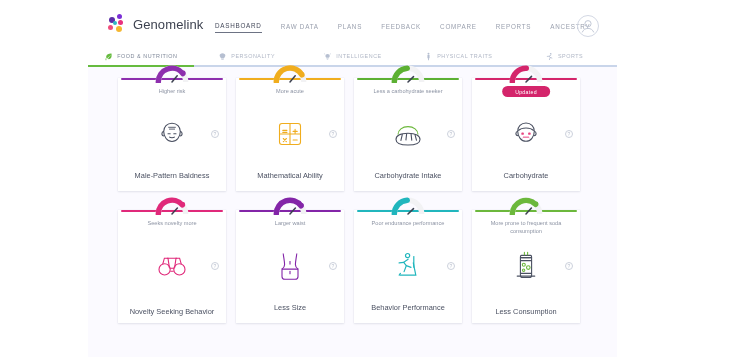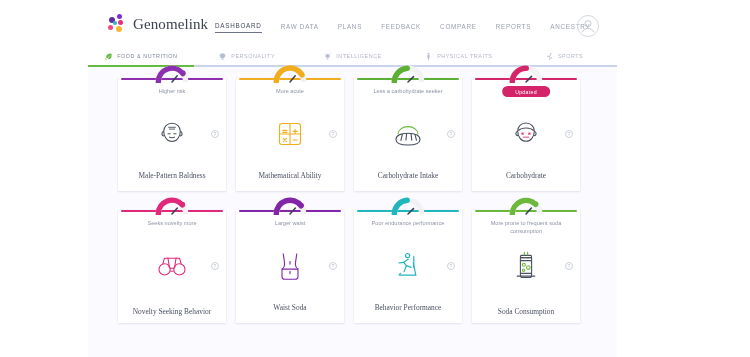--- a/index.html
+++ b/index.html
@@ -30,21 +30,21 @@
   .logo-dots i {
     position: absolute; border-radius: 50%; display: block;
   }
   .d1 { width: 5px; height: 5px; background: #7b2fd6; left: 10px; top: 0px; }
   .d2 { width: 6px; height: 6px; background: #5b2ea8; left: 2px; top: 3px; }
   .d3 { width: 5px; height: 5px; background: #e8307f; left: 11px; top: 6px; }
   .d4 { width: 5px; height: 5px; background: #f04e7c; left: 1px; top: 11px; }
   .d5 { width: 6px; height: 6px; background: #f5b731; left: 9px; top: 12px; }
   .d6 { width: 4px; height: 4px; background: #2fb7c4; left: 6px; top: 7px; }
   .brand-name {
-    font-size: 15px; color: #3d4250; letter-spacing: .1px; font-family: Liberation Serif, serif;
+    font-size: 13px; color: #3d4250; letter-spacing: .1px;
   }
 
   .navlinks {
     position: absolute; left: 127px; top: 22px;
     display: flex; align-items: center; gap: 19px;
   }
   .navlink {
     font-size: 6.3px; letter-spacing: .75px; color: #9aa0ae;
     text-transform: uppercase; white-space: nowrap; padding-bottom: 3px;
   }
@@ -119,21 +119,21 @@
 
   .help {
     position: absolute; right: 7px; top: 52px;
     width: 8px; height: 8px; border-radius: 50%;
     border: .6px solid #ccd1dc; color: #bcc2cf;
     font-size: 5px; line-height: 7px; text-align: center;
   }
 
   .card-title {
     position: absolute; left: 5px; right: 5px; bottom: 10px;
-    text-align: center; font-size: 7.4px; color: #4b5162; line-height: 1.35; font-family: Liberation Serif, serif;
+    text-align: center; font-size: 7.4px; color: #4b5162; line-height: 1.35;
   }
   .card.two-line .card-title { bottom: 6px; text-align: center; }
 </style>
 </head>
 <body>
 
 <div id="app">
   <div class="page">
 
     <div class="topnav">
@@ -351,21 +351,21 @@
         <div class="verdict">Larger waist</div>
         <div class="icon-wrap">
           <svg width="26" height="32" viewBox="0 0 26 32" fill="none" stroke="#8325a8" stroke-width="1.1">
             <path d="M6.2 3.5c.6 4.8 1.4 8.4 1.4 11 0 2-.8 3.4-2.6 4.6M19.8 3.5c-.6 4.8-1.4 8.4-1.4 11 0 2 .8 3.4 2.6 4.6"></path>
             <path d="M5 19.1h16v7.4c0 1.6-1.2 2.8-2.8 2.8H7.8C6.2 29.3 5 28.1 5 26.5z"></path>
             <path d="M13 21.4v2.4" stroke-linecap="round"></path>
             <path d="M13 11.5v2.6" stroke-linecap="round"></path>
           </svg>
         </div>
         <div class="help">?</div>
-        <div class="card-title">Waist Soda</div>
+        <div class="card-title">Less Size</div>
       </div>
 
       <div class="card">
         <div class="topline" style="background:#21b6bd"></div>
         <div class="gauge">
           <svg width="34" height="18" viewBox="0 0 34 18">
             <path d="M3.3 17A13.7 13.7 0 0 1 30.7 17" fill="none" stroke="#f2f2f4" stroke-width="5.4"></path>
             <path d="M3.3 17A13.7 13.7 0 0 1 16.3 3.3" fill="none" stroke="#21b6bd" stroke-width="5.4" stroke-linecap="round"></path>
             <path d="M17 17 L22.5 11.6" stroke="#3c4150" stroke-width="1.5" stroke-linecap="round"></path>
             <circle cx="16.2" cy="3.3" r="1.9" fill="#21b6bd"></circle>
@@ -403,18 +403,18 @@
             <path d="M8.4 10.6h11.2M8.4 23.4h11.2" stroke="#4b5162"></path>
             <path d="M9.6 5.4h8.8c.7 0 1.2.5 1.2 1.1s-.5 1.1-1.2 1.1H9.6c-.7 0-1.2-.5-1.2-1.1s.5-1.1 1.2-1.1z"></path>
             <circle cx="11.8" cy="14.8" r="1.5" stroke="#6cb83c"></circle>
             <circle cx="16.3" cy="17.6" r="1.8" stroke="#6cb83c"></circle>
             <circle cx="11.6" cy="20.2" r="1.2" stroke="#6cb83c"></circle>
             <path d="M12.4 2.4v2.4M15.6 2.2v2.6" stroke="#6cb83c" stroke-linecap="round"></path>
             <path d="M5.2 26.1h17.6" stroke="#4b5162" stroke-linecap="round"></path>
           </svg>
         </div>
         <div class="help">?</div>
-        <div class="card-title">Soda Consumption</div>
+        <div class="card-title">Less Consumption</div>
       </div>
 
     </div>
   </div>
 </div>
 
 </body></html>

